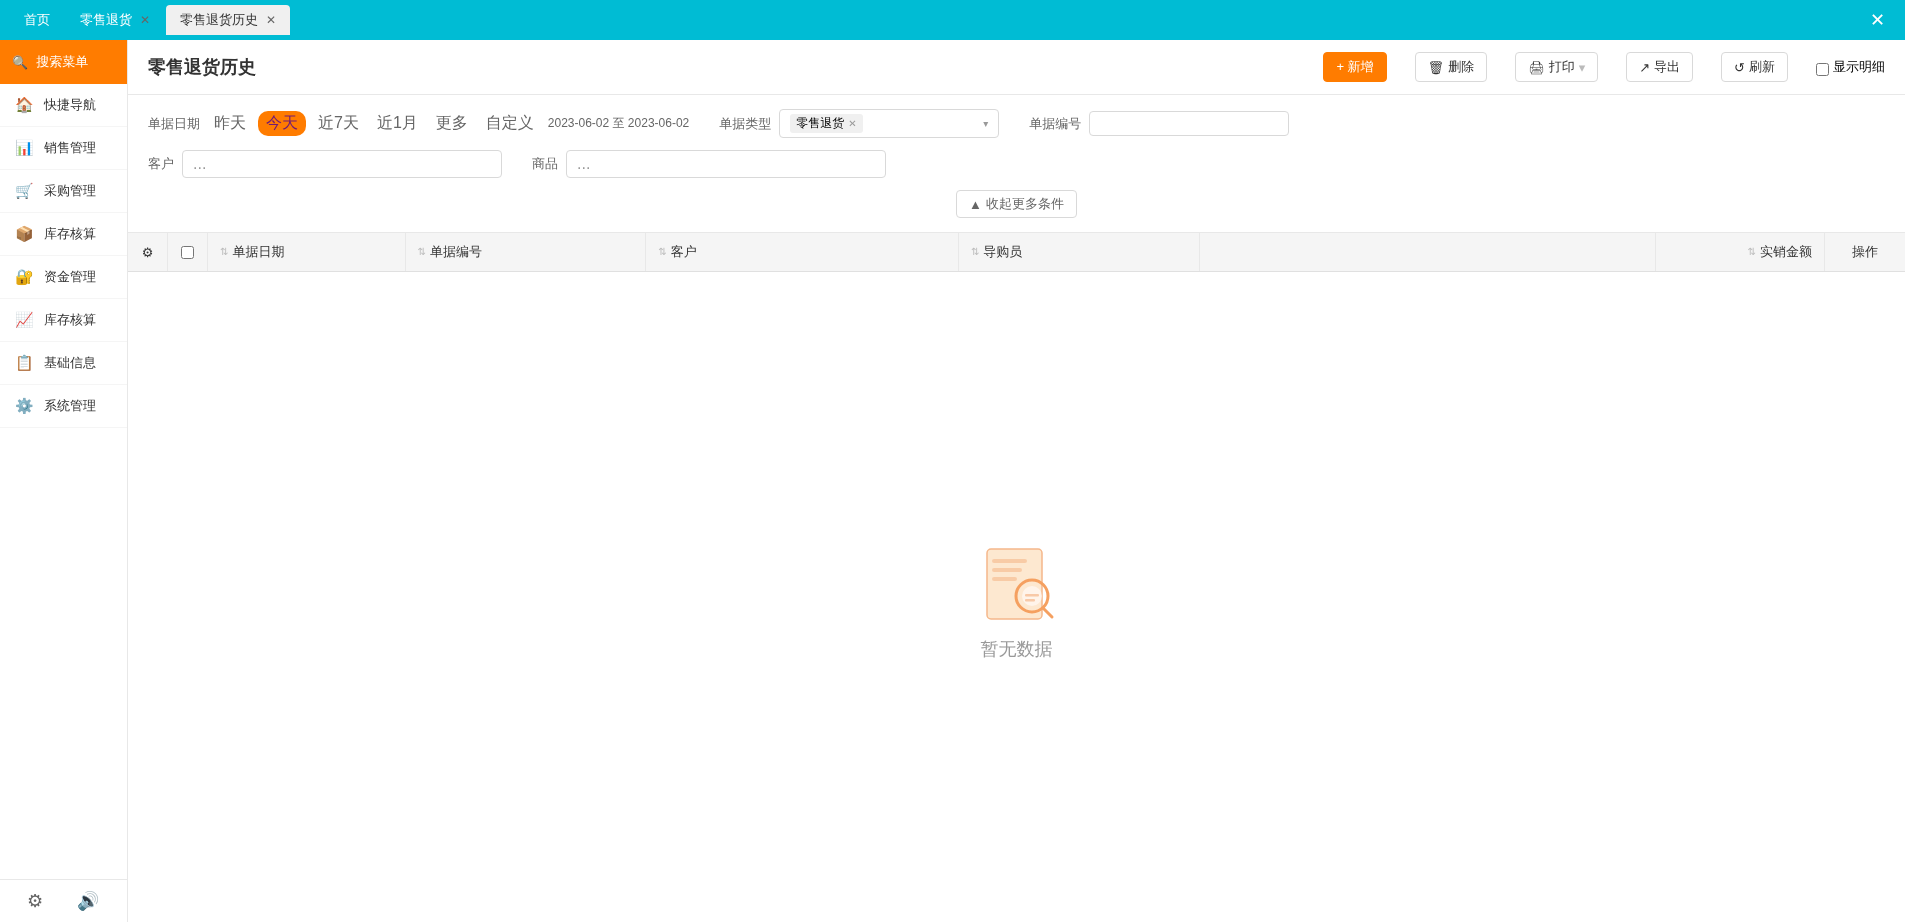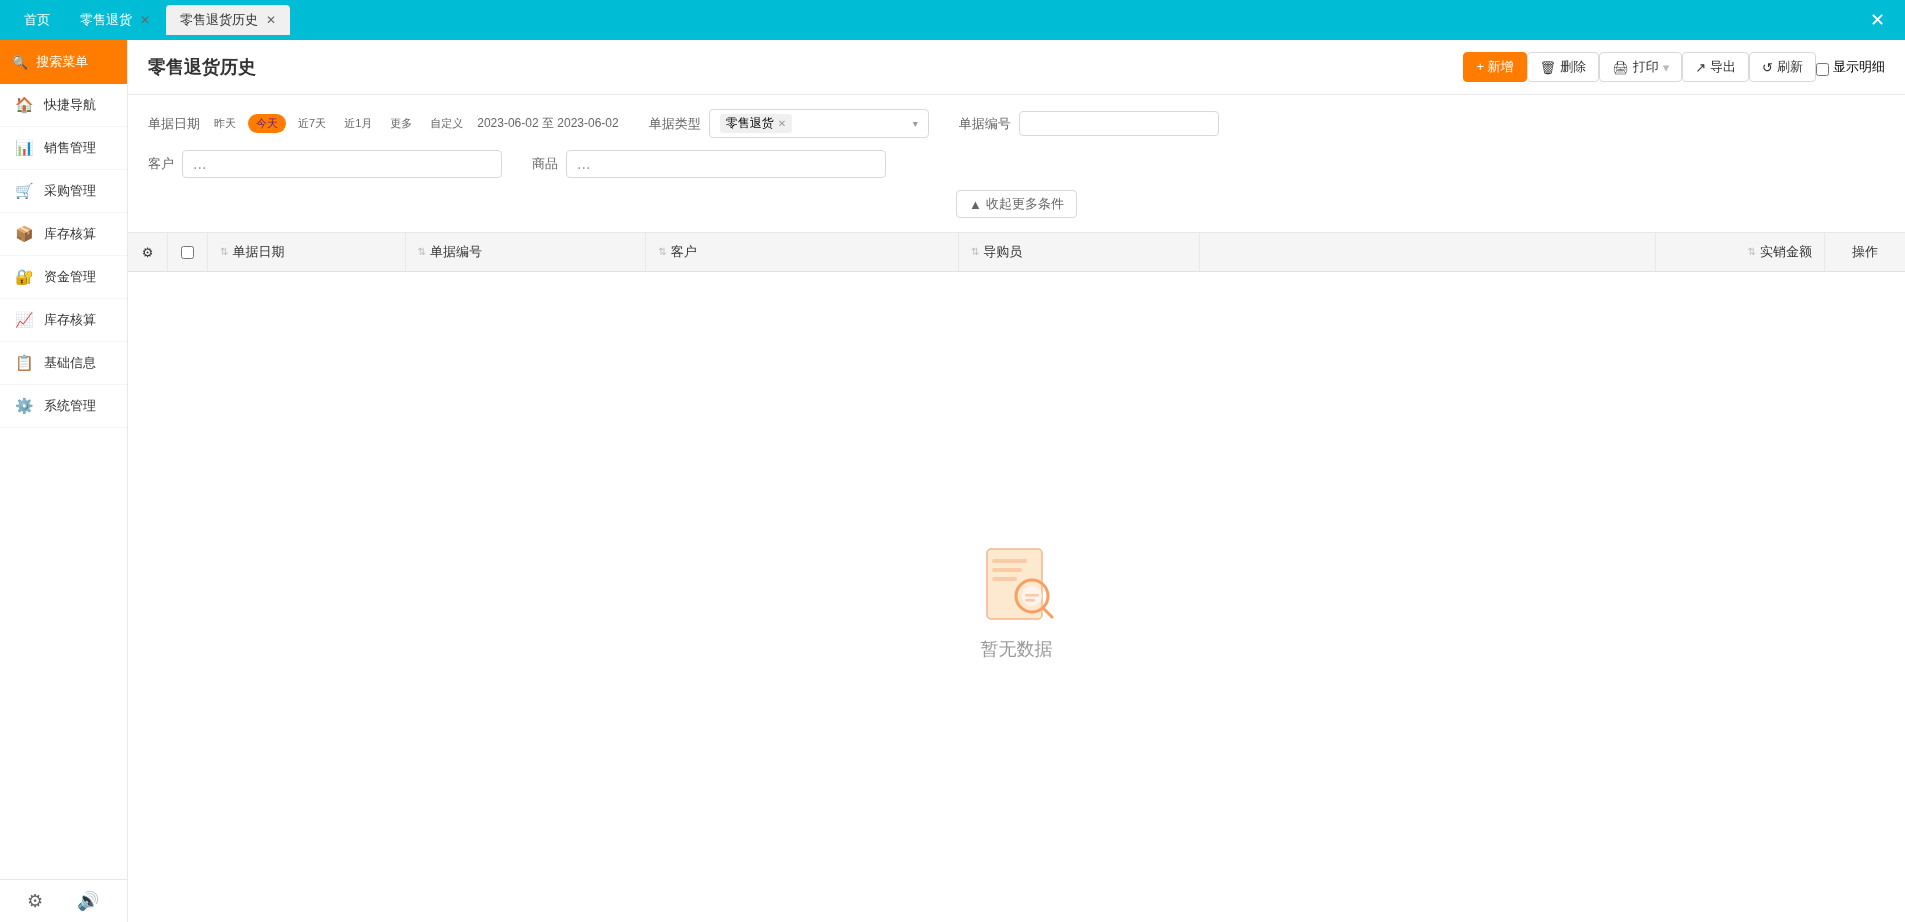--- a/index.html
+++ b/index.html
@@ -23,32 +23,32 @@
     .sidebar-icon { width: 18px; height: 18px; display: inline-flex; align-items: center; justify-content: center; font-size: 15px; }
     .sidebar-bottom { margin-top: auto; display: flex; align-items: center; justify-content: space-around; padding: 10px; border-top: 1px solid #e8e8e8; }
     .sidebar-bottom-icon { font-size: 18px; cursor: pointer; color: #666; }
 
     
     .content { flex: 1; display: flex; flex-direction: column; background: #f5f5f5; }
 
     
     .page-header { background: #fff; padding: 12px 20px; display: flex; align-items: center; justify-content: space-between; border-bottom: 1px solid #e8e8e8; }
     .page-title { font-size: 18px; font-weight: bold; color: #333; }
-    .header-actions { display: flex; align-items: center; gap: 0; }
+    .header-actions { display: flex; align-items: center; gap: 28px; }
     .btn { display: flex; align-items: center; gap: 4px; padding: 5px 12px; border: 1px solid #d9d9d9; border-radius: 4px; cursor: pointer; background: #fff; font-size: 13px; color: #333; }
     .btn-primary { background: #ff7c00; color: #fff; border-color: #ff7c00; }
     .checkbox-label { display: flex; align-items: flex-end; gap: 4px; font-size: 13px; cursor: pointer; }
 
     
     .filter-area { background: #fff; padding: 14px 20px; border-bottom: 1px solid #e8e8e8; }
     .filter-row { display: flex; align-items: center; gap: 30px; margin-bottom: 12px; flex-wrap: wrap; }
     .filter-item { display: flex; align-items: center; gap: 8px; }
     .filter-label { color: #666; white-space: nowrap; font-size: 13px; }
     .date-options { display: flex; gap: 6px; align-items: center; }
-    .date-opt { padding: 2px 6px; cursor: pointer; color: #666; font-size: 11px; border-radius: 3px; }
+    .date-opt { padding: 2px 6px; cursor: pointer; color: #666; font-size: 16px; border-radius: 3px; }
     .date-opt.active { background: #ff7c00; color: #701a75; border-radius: 10px; padding: 2px 8px; }
     .date-range { color: #666; font-size: 12px; }
     .filter-select { display: flex; align-items: center; border: 1px solid #d9d9d9; border-radius: 4px; padding: 4px 10px; min-width: 200px; cursor: pointer; background: #fff; position: relative; }
     .filter-select .tag { background: #f0f0f0; border-radius: 3px; padding: 1px 6px; display: flex; align-items: center; gap: 4px; font-size: 12px; }
     .filter-select .tag-close { cursor: pointer; color: #999; font-size: 10px; }
     .filter-select .chevron { margin-left: auto; color: #999; font-size: 10px; }
     .filter-input { border: 1px solid #d9d9d9; border-radius: 4px; padding: 4px 10px; min-width: 200px; background: #fff; color: #333; font-size: 13px; }
     .filter-ellipsis { color: #999; font-size: 16px; cursor: pointer; }
     .collapse-btn { display: flex; align-items: center; gap: 4px; color: #666; cursor: pointer; font-size: 13px; padding: 4px 12px; border: 1px solid #d9d9d9; border-radius: 4px; background: #fff; margin: 0 auto; width: fit-content; }
 

